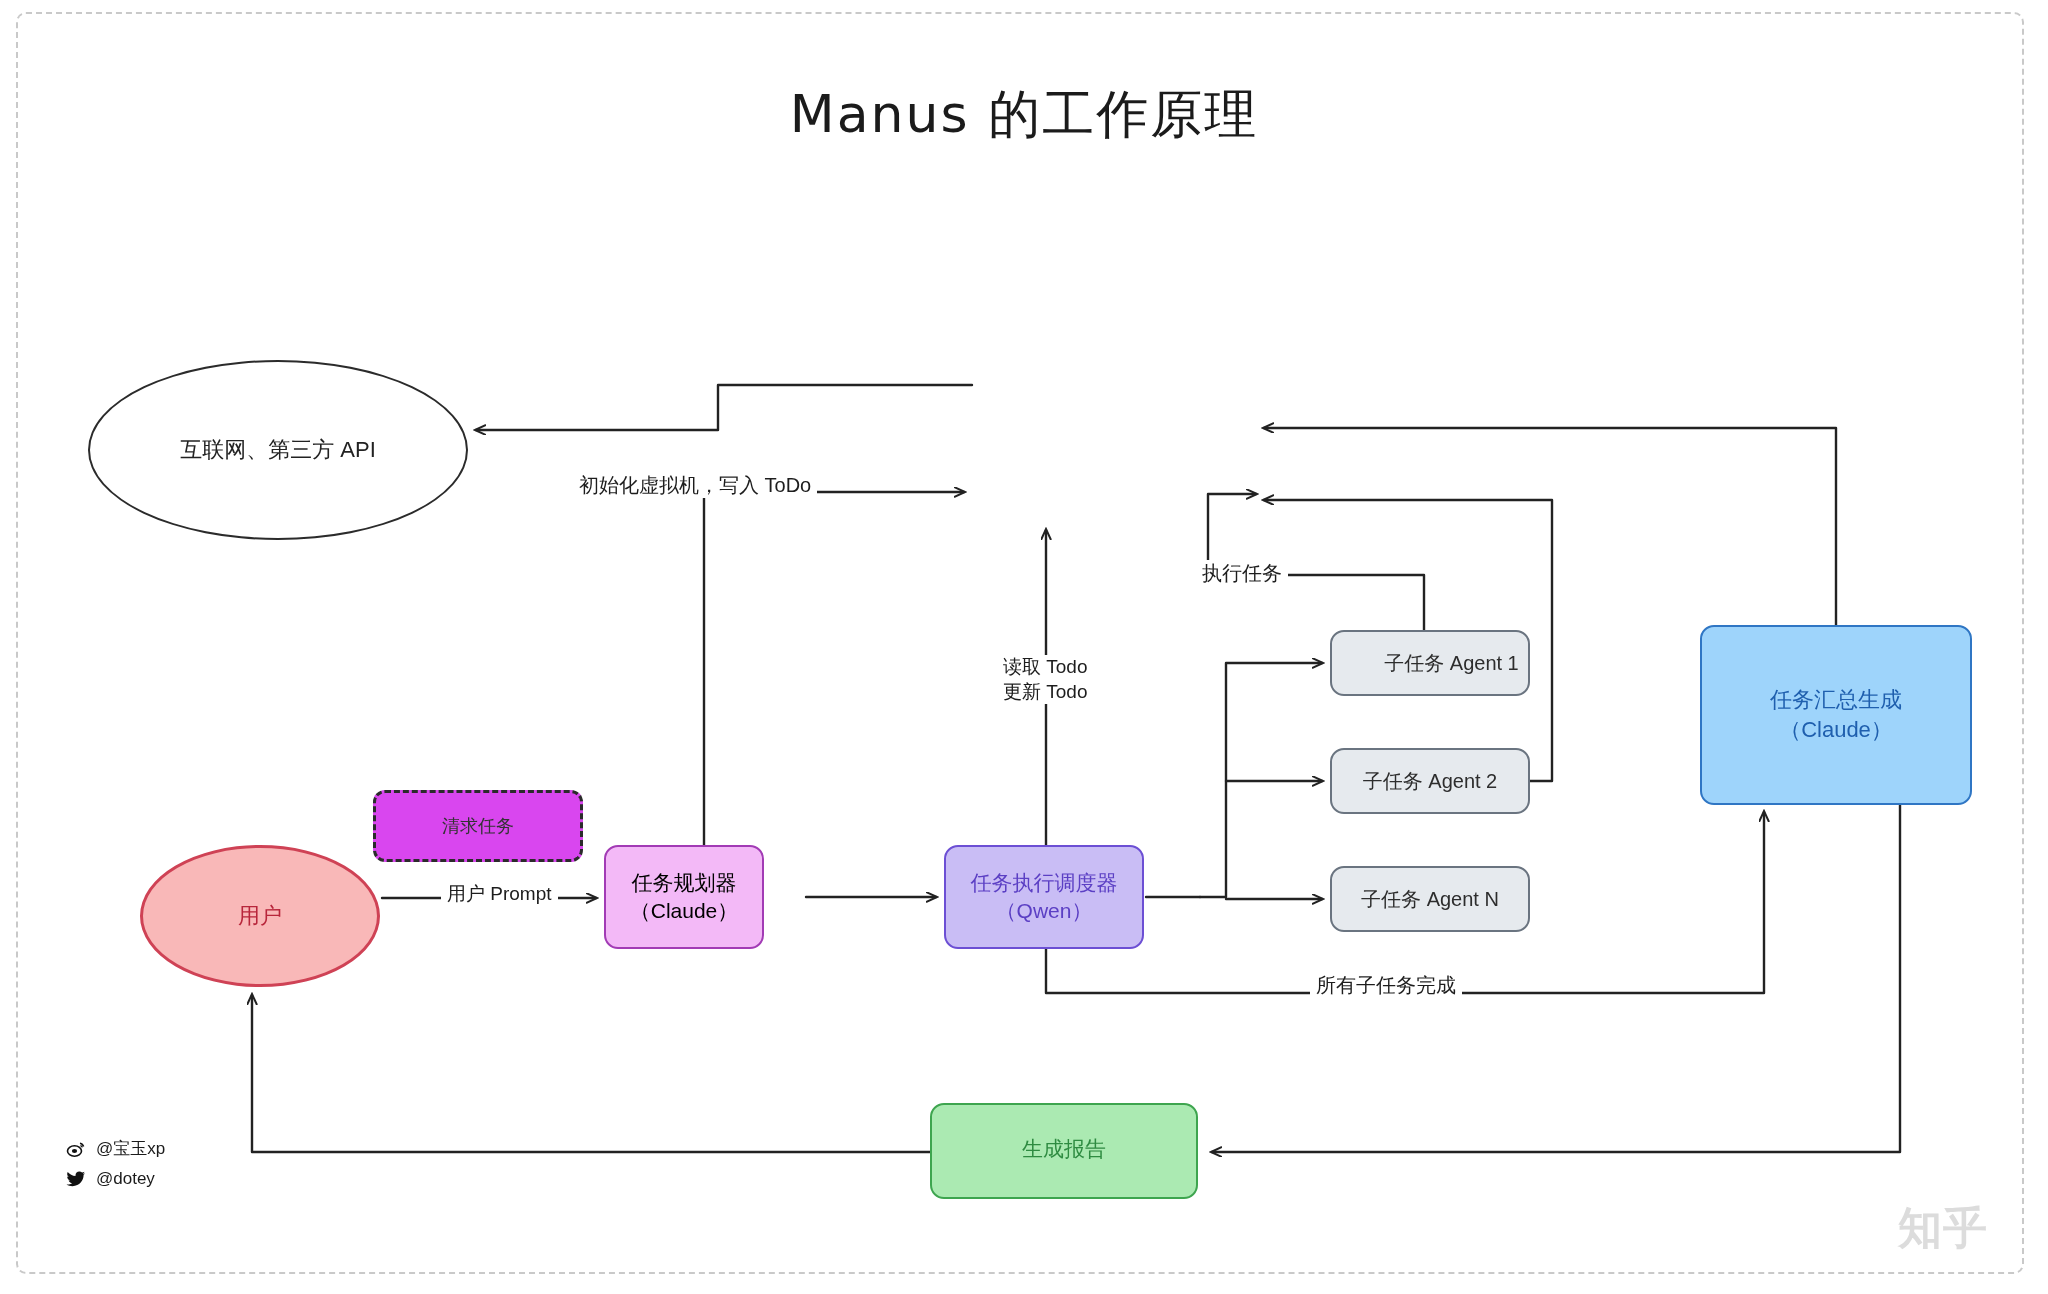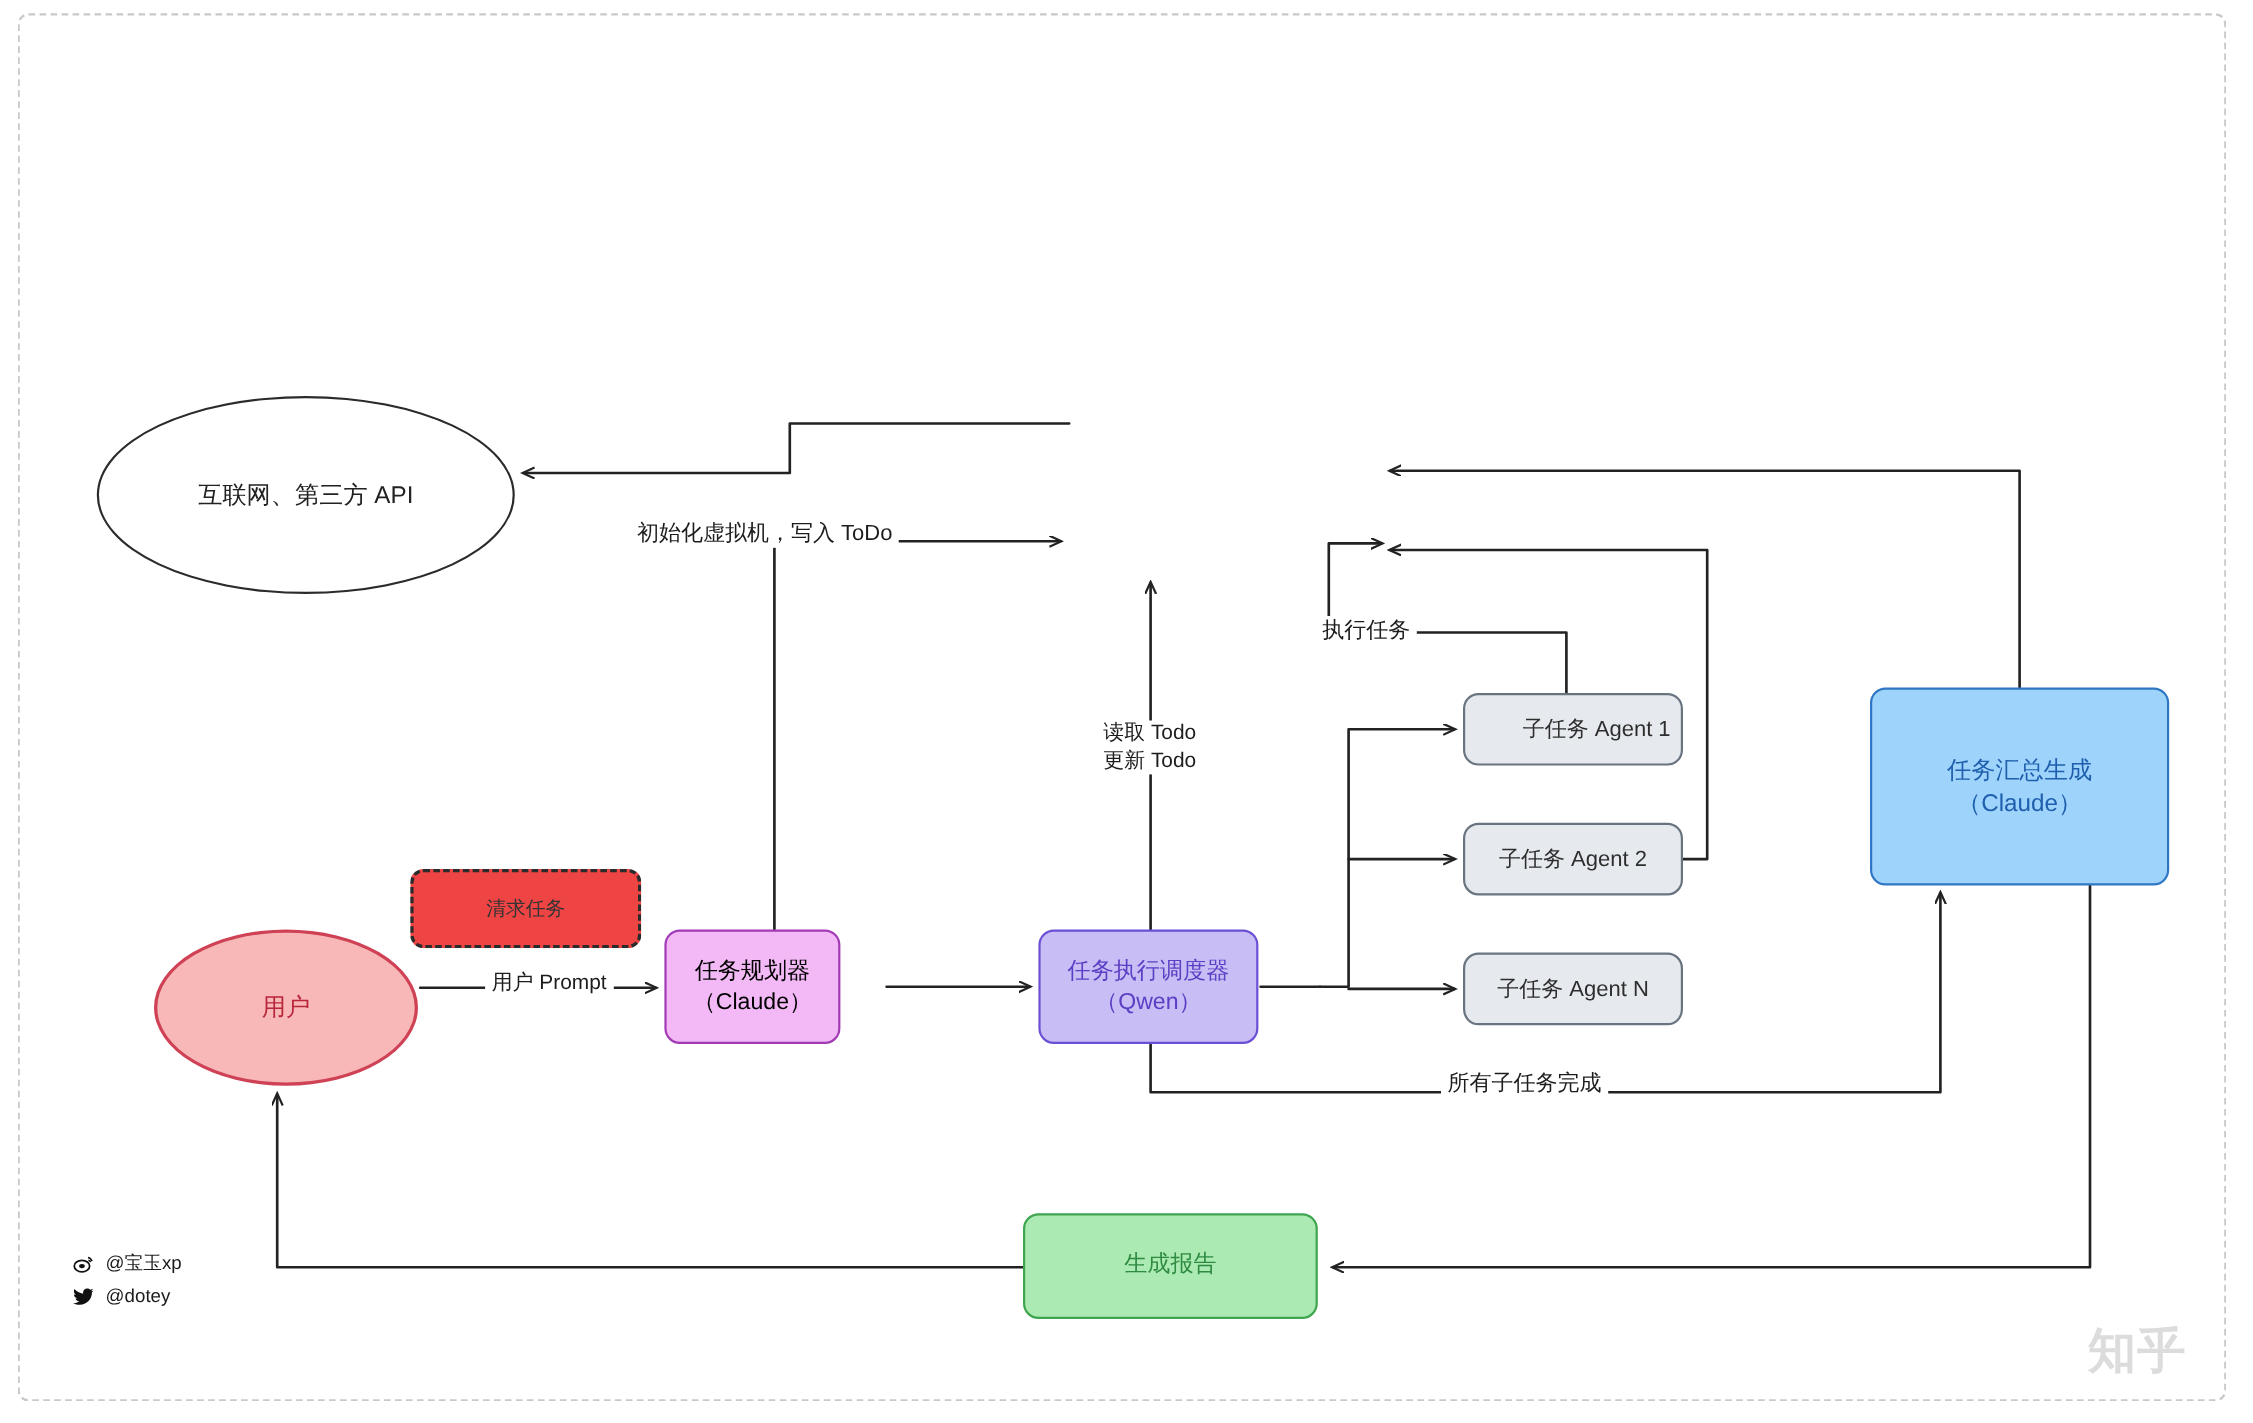--- a/index.html
+++ b/index.html
@@ -67,21 +67,21 @@
 
   .agent{
     width:200px;height:66px;background:#e6eaee;border-color:#6a7480;color:#2d2d2d;font-size:20px;
   }
   #agent-1{left:1330px;top:630px;padding-left:43px;}
   #agent-2{left:1330px;top:748px;}
   #agent-n{left:1330px;top:866px;}
 
   #box-request{
     left:373px;top:790px;width:210px;height:72px;
-    background:#ef4444;border:3px dashed #2b2b2b;border-radius:12px;
+    background:#d946ef;border:3px dashed #2b2b2b;border-radius:12px;
     color:#333;font-size:18px;
   }
 
   
   .elabel{
     position:absolute;font-size:20px;color:#1d1d1d;background:#fff;
     padding:0 6px;white-space:nowrap;line-height:1.3;text-align:center;
   }
   #lbl-init{left:573px;top:472px;}
   #lbl-todo{left:997px;top:655px;font-size:19px;}
@@ -100,20 +100,21 @@
     font-family:"DejaVu Sans",sans-serif;
   }
 </style>
 </head>
 <body>
 
 <div id="canvas">
 
   <div class="frame"></div>
 
+  <div id="title">Manus 的工作原理</div>
 
   <svg class="wires" viewBox="0 0 2048 1294">
     <defs>
       <marker id="ah" markerWidth="13" markerHeight="13" refX="10" refY="5" orient="auto" markerUnits="userSpaceOnUse">
         <path d="M0,0 L11,5 L0,10" fill="none" stroke="#222" stroke-width="2"></path>
       </marker>
     </defs>
     <g fill="none" stroke="#222" stroke-width="2.4" stroke-linecap="round" stroke-linejoin="round">
 
       <path d="M972,385 L718,385 L718,430 L476,430" marker-end="url(#ah)"></path>

